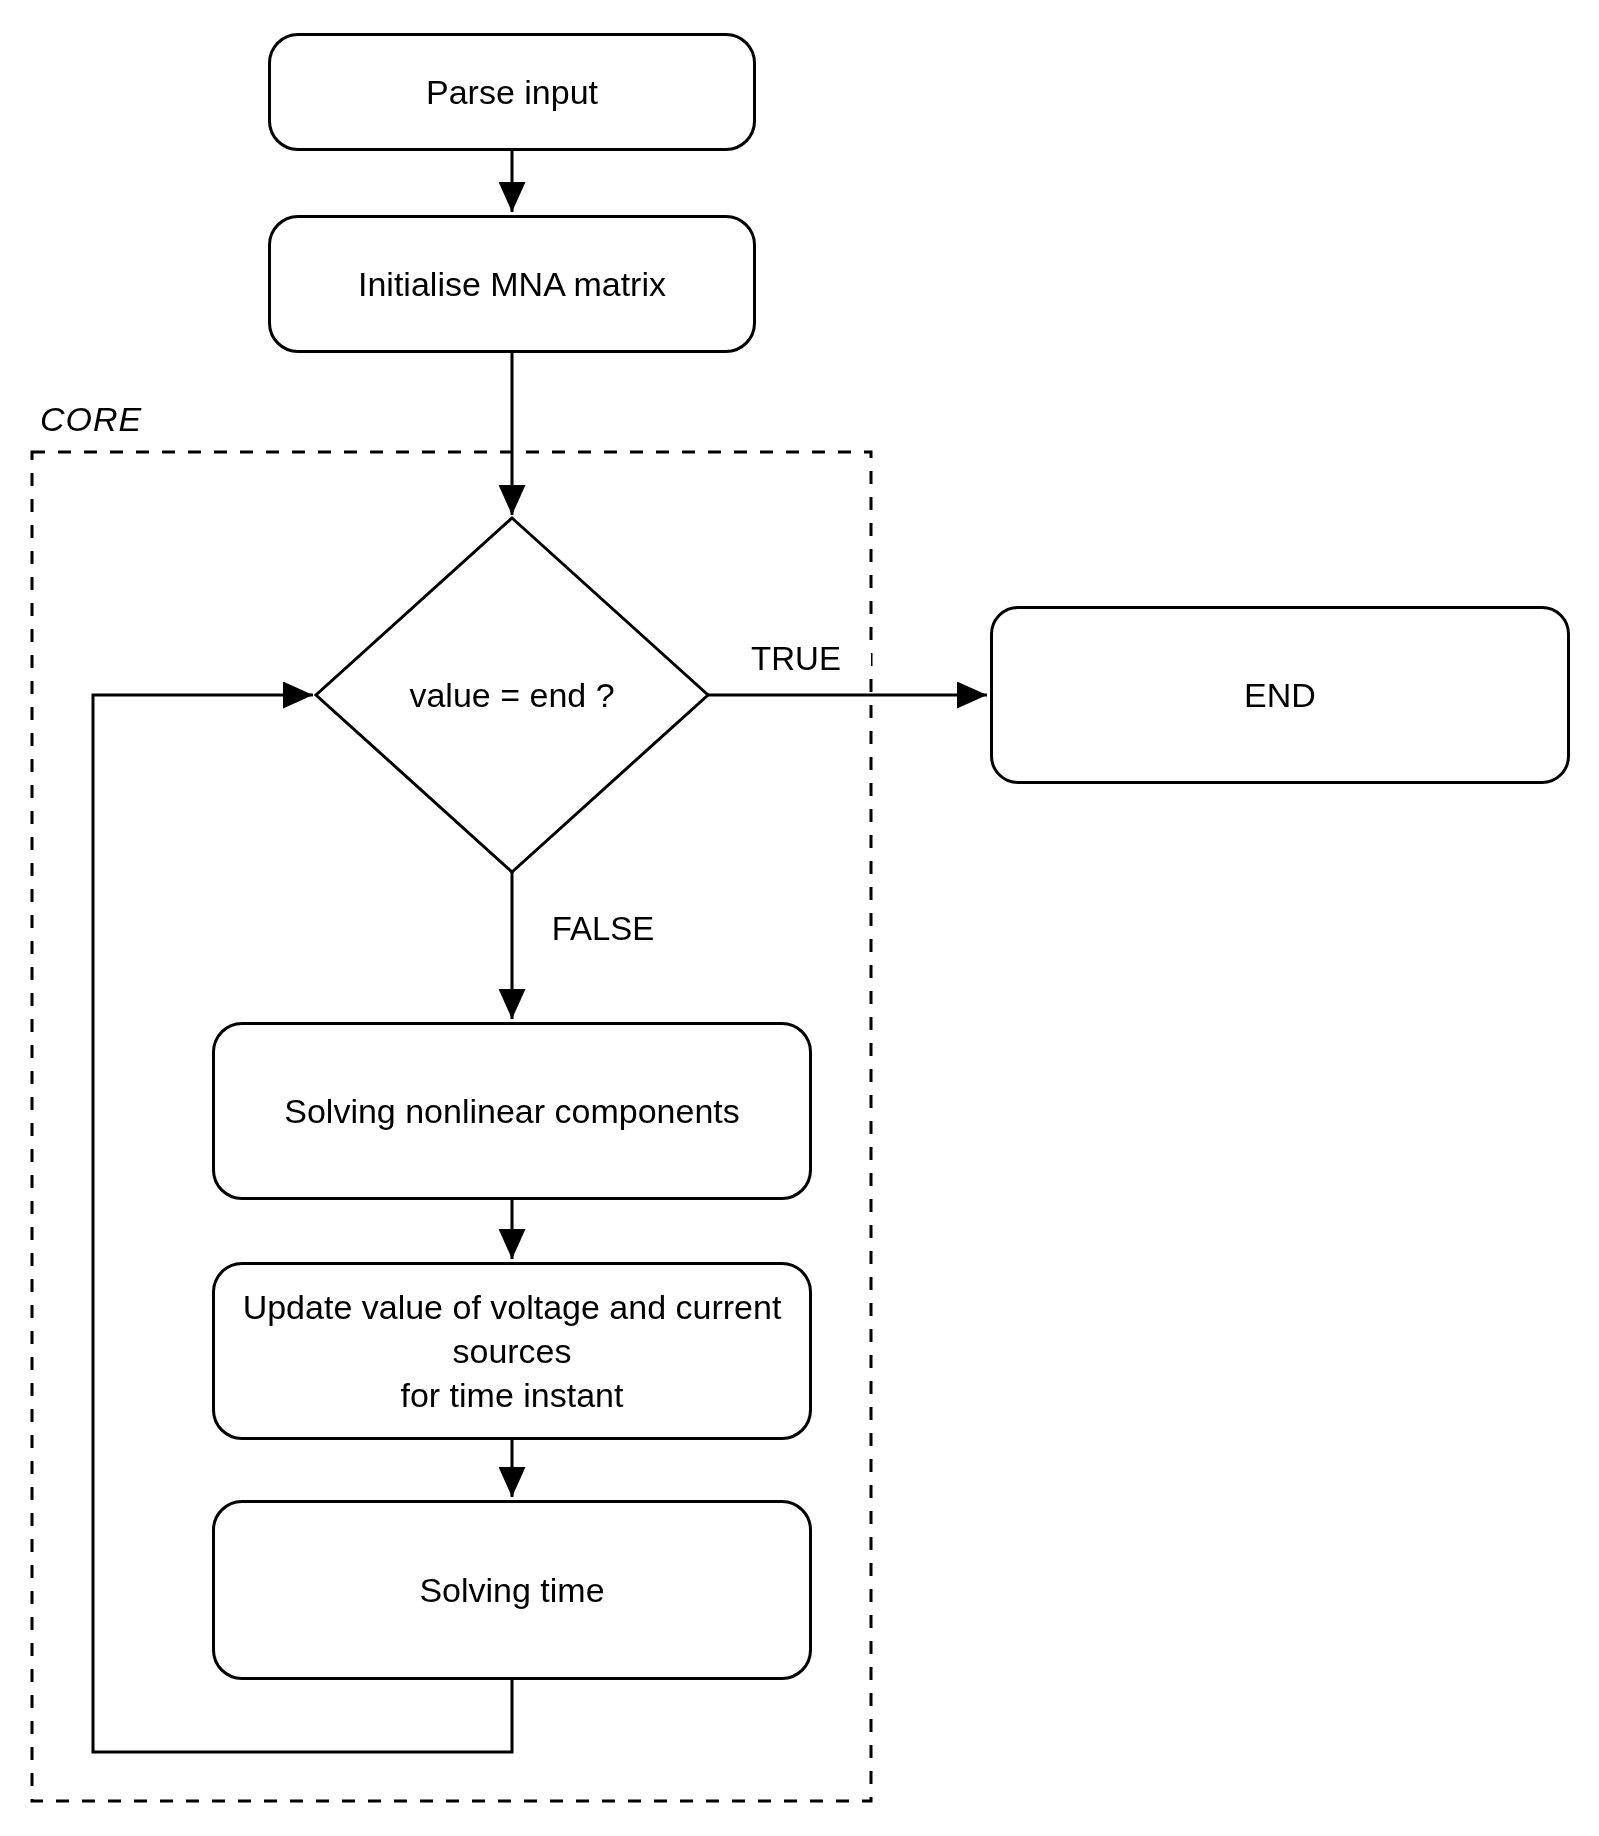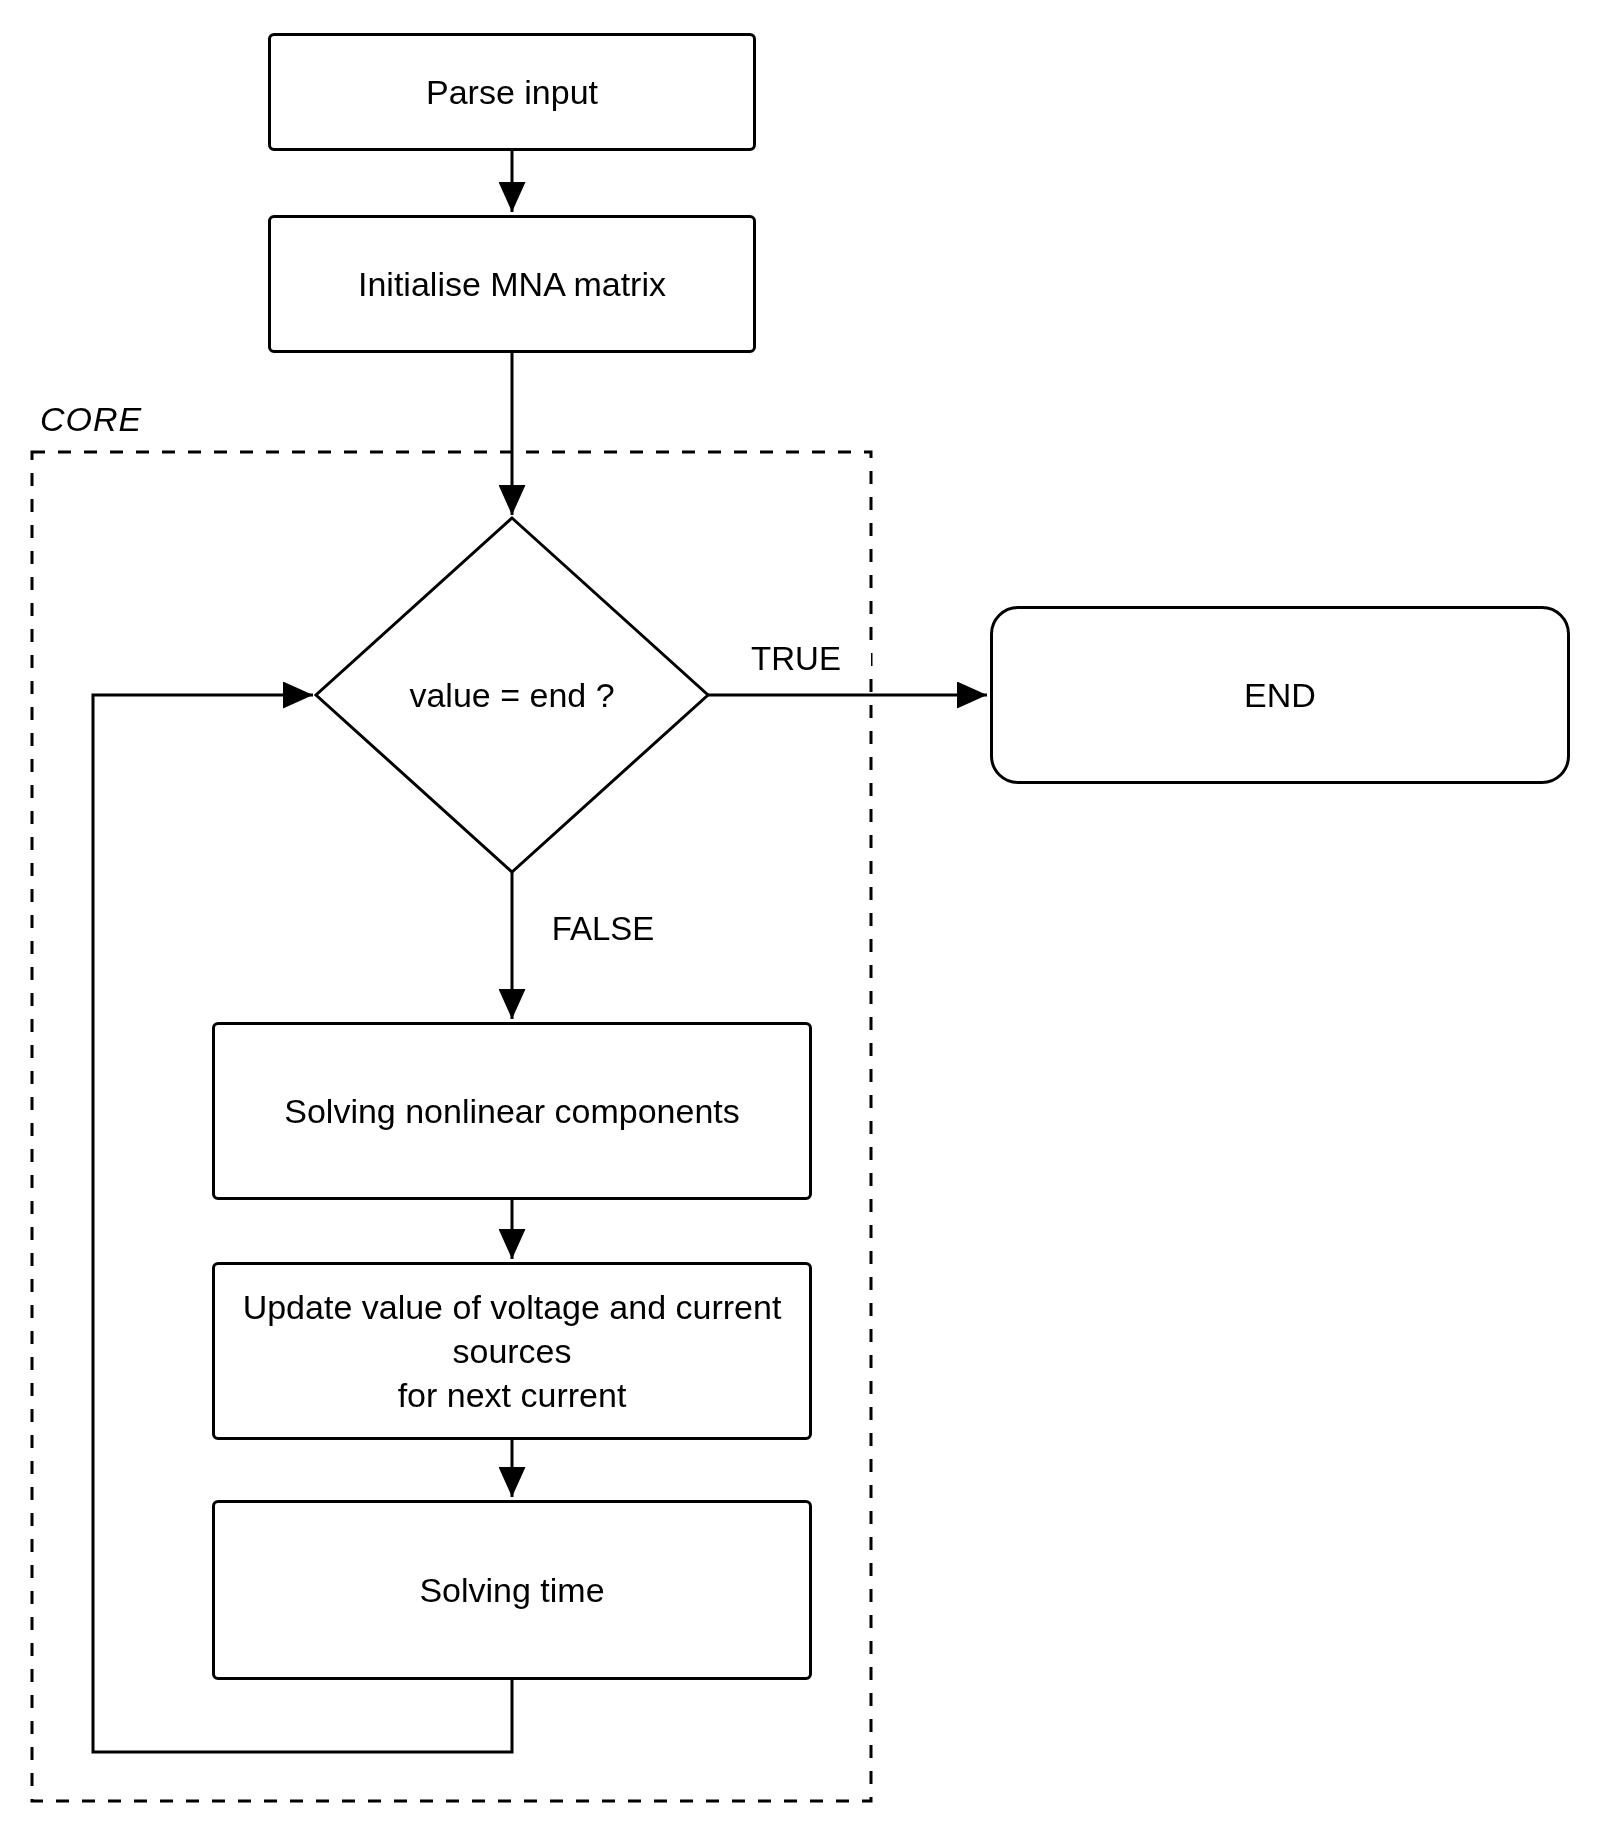--- a/index.html
+++ b/index.html
@@ -20,21 +20,21 @@
     position: absolute;
     left: 0;
     top: 0;
     width: 1599px;
     height: 1836px;
   }
   .node {
     position: absolute;
     box-sizing: border-box;
     border: 3px solid #000000;
-    border-radius: 6px;
+    border-radius: 30px;
     background: #ffffff;
     display: flex;
     align-items: center;
     justify-content: center;
     text-align: center;
     font-size: 34px;
     line-height: 1.3;
     white-space: pre-line;
     padding: 0 18px;
   }
@@ -109,21 +109,21 @@
   <div class="region-label">CORE</div>
 
   <div class="node node-parse">Parse input</div>
 
   <div class="node node-init">Initialise MNA matrix</div>
 
   <div class="node node-solve">Solving nonlinear components</div>
 
   <div class="node node-updsrc">Update value of voltage and current
 sources
-for next current</div>
+for time instant</div>
 
   <div class="node node-updtime">Solving time</div>
 
   <div class="node node-end">END</div>
 
   <div class="decision-label">value = end ?</div>
 
   <div class="edge-label edge-label-true">TRUE</div>
 
   <div class="edge-label edge-label-false">FALSE</div>

